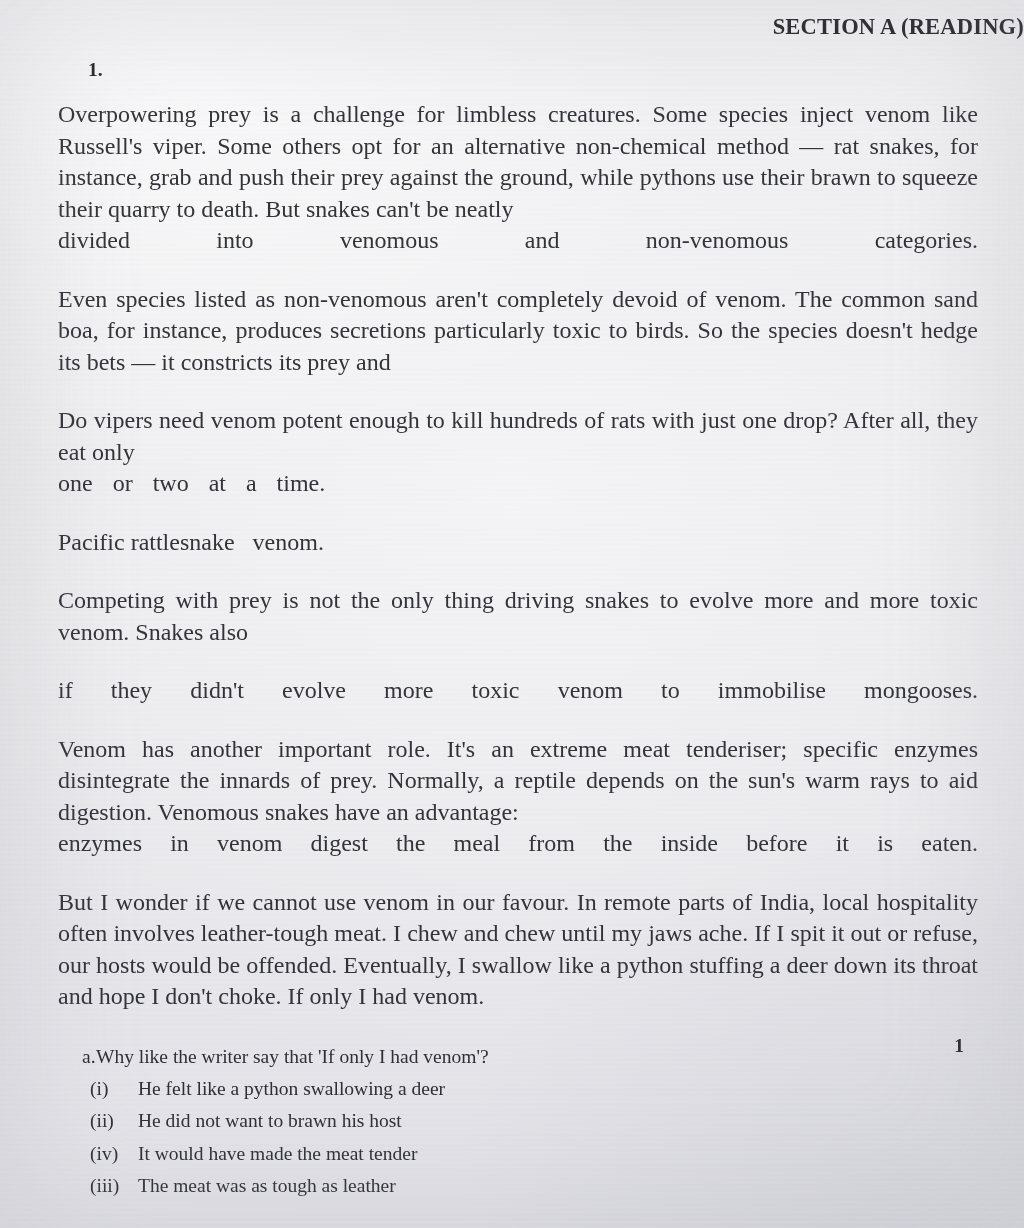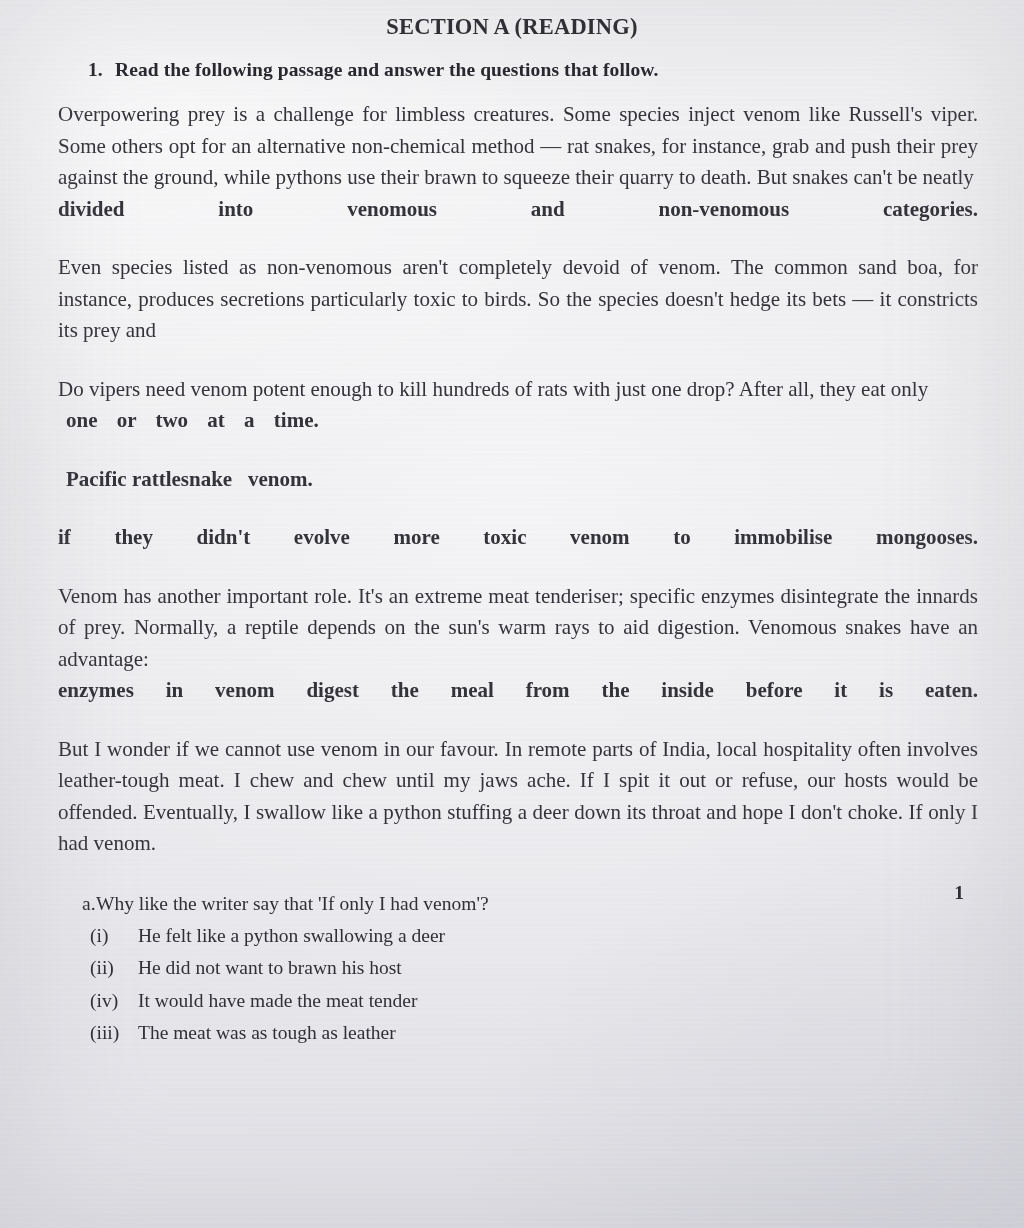--- a/index.html
+++ b/index.html
@@ -43,21 +43,21 @@
   }
 
   #sheet {
     position: absolute;
     inset: 0;
     padding: 0;
   }
 
   
   .section-heading {
-    text-align: center;
+    text-align: right;
     font-weight: bold;
     font-size: 22.5px;
     letter-spacing: .2px;
     margin: 14px 0 0 0;
     color: #25252b;
   }
 
   
   .instruction {
     display: flex;
@@ -69,37 +69,35 @@
   .instruction .num { width: 27px; flex: 0 0 27px; }
   .instruction .txt { letter-spacing: .1px; }
 
   
   .passage {
     margin: 0 46px 0 58px;
     width: 920px;
   }
   .para {
     margin: 0 0 27px 0;
-    font-size: 21px;
+    font-size: 24px;
     line-height: 31.5px;
     text-align: justify;
     color: #33333a;
   }
   .para:first-child { margin-top: 18px; }
   
   .para .stretch {
     display: block;
     text-align: justify;
     text-align-last: justify;
     white-space: pre-wrap;
-    font-weight: bold;
   }
   .para .stretch.narrow {
     text-align-last: left;
-    margin-left: 8px;
   }
 
   
   .questions {
     margin: 28px 46px 0 58px;
     position: relative;
   }
   .q-row {
     display: flex;
     align-items: flex-start;
@@ -145,21 +143,20 @@
 
 <div id="paper"></div>
 <div id="grain"></div>
 
 <div id="sheet">
 
   <div class="section-heading">SECTION A (READING)</div>
 
   <div class="instruction">
     <span class="num">1.</span>
-    <span class="txt">Read the following passage and answer the questions that follow.</span>
   </div>
 
   <div class="passage">
 
     <p class="para">
       <span>Overpowering prey is a challenge for limbless creatures. Some species inject venom like Russell's viper. Some others opt for an alternative non-chemical method — rat snakes, for instance, grab and push their prey against the ground, while pythons use their brawn to squeeze their quarry to death. But snakes can't be neatly</span>
       <span class="stretch">divided into venomous and non-venomous categories.</span>
     </p>
 
     <p class="para">
@@ -169,20 +166,21 @@
     <p class="para">
       <span>Do vipers need venom potent enough to kill hundreds of rats with just one drop? After all, they eat only</span>
       <span class="stretch narrow" style="word-spacing:14px;">one or two at a time.</span>
     </p>
 
     <p class="para">
       <span class="stretch narrow">Pacific rattlesnake   venom.</span>
     </p>
 
     <p class="para">
+      <span>Competing with prey is not the only thing driving snakes to evolve more and more toxic venom. Snakes also</span>
     </p>
 
     <p class="para">
       <span class="stretch">if they didn't evolve more toxic venom to immobilise mongooses.</span>
     </p>
 
     <p class="para">
       <span>Venom has another important role. It's an extreme meat tenderiser; specific enzymes disintegrate the innards of prey. Normally, a reptile depends on the sun's warm rays to aid digestion. Venomous snakes have an advantage:</span>
       <span class="stretch">enzymes in venom digest the meal from the inside before it is eaten.</span>
     </p>

